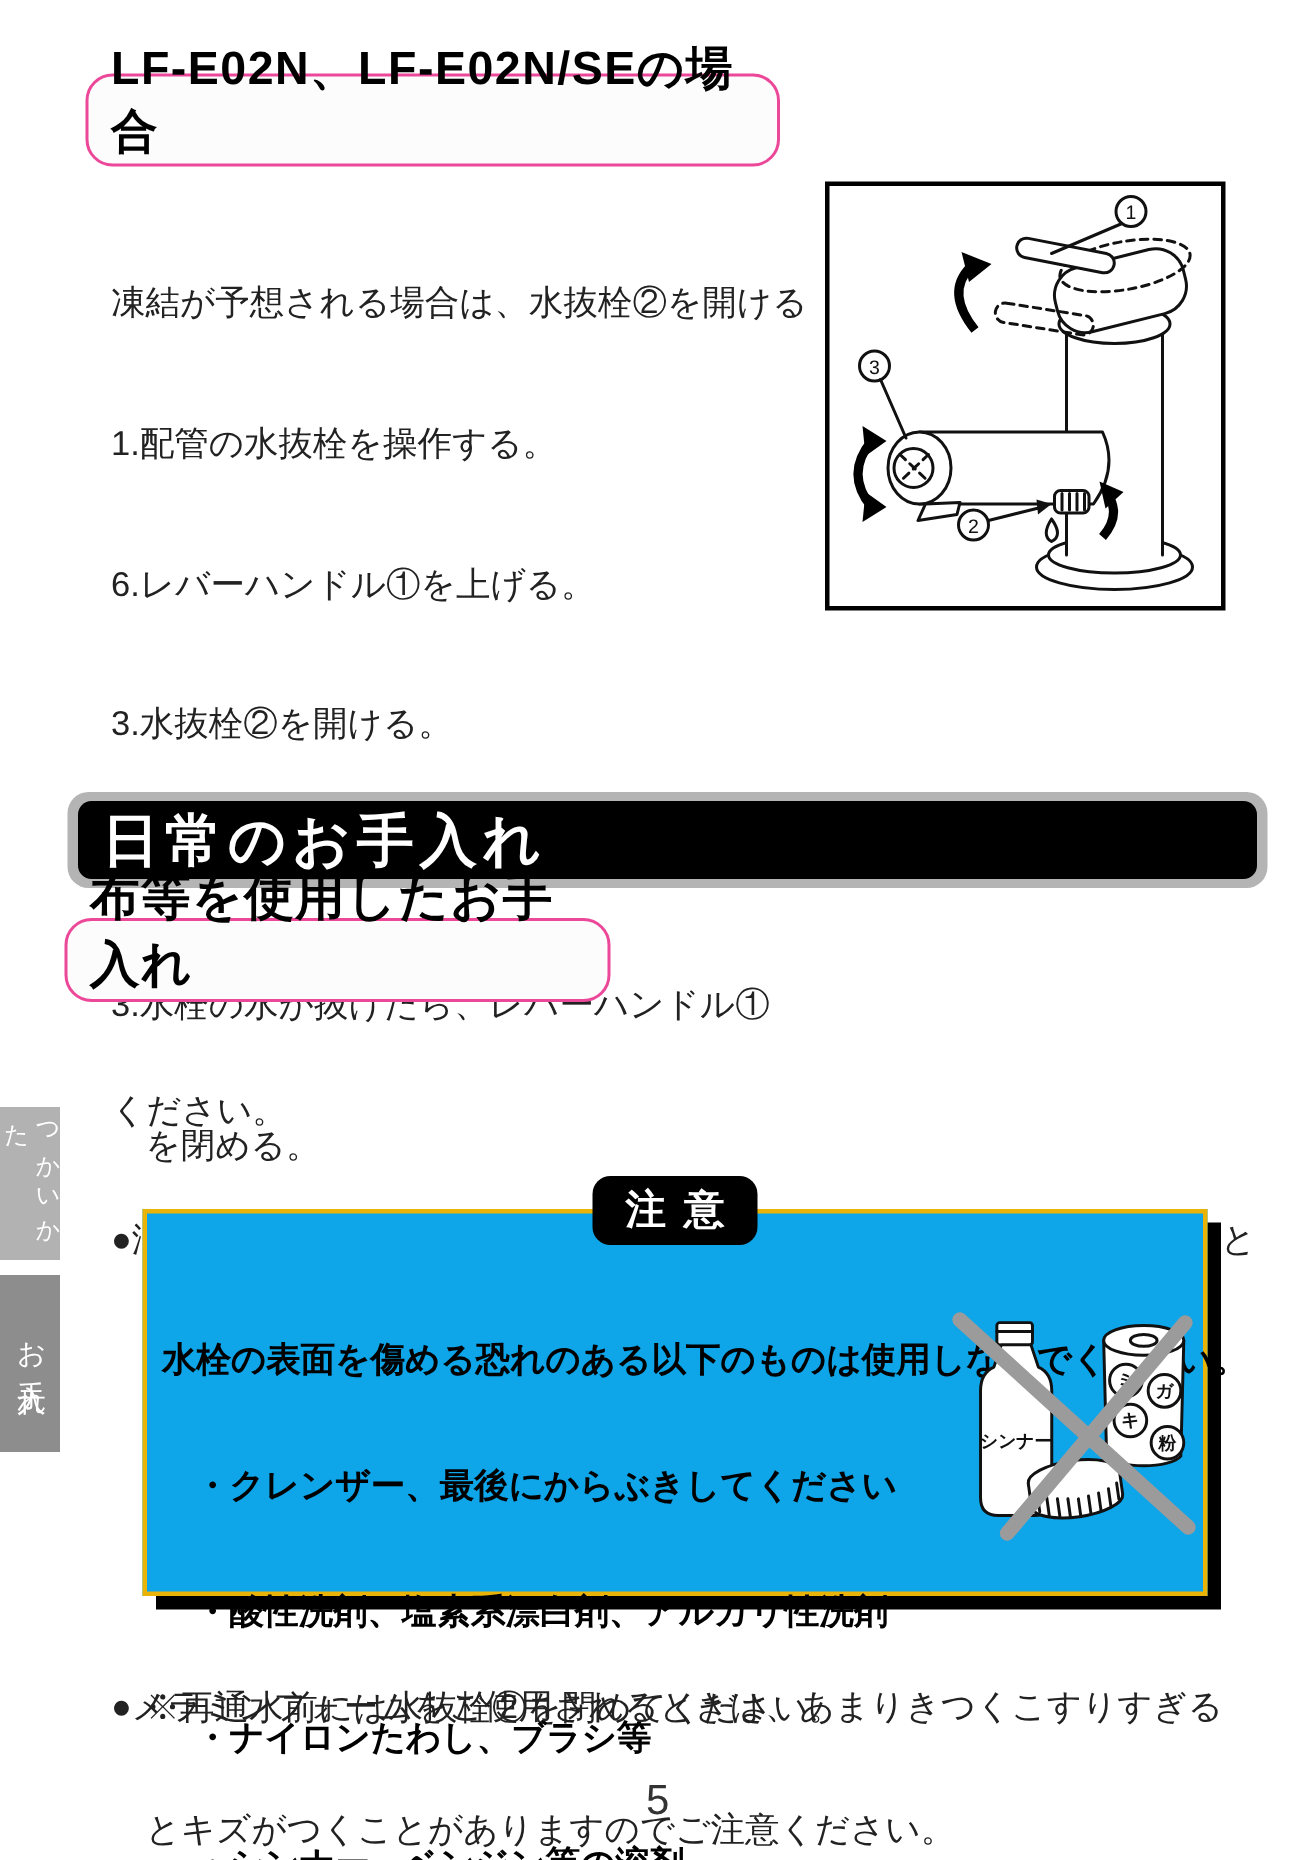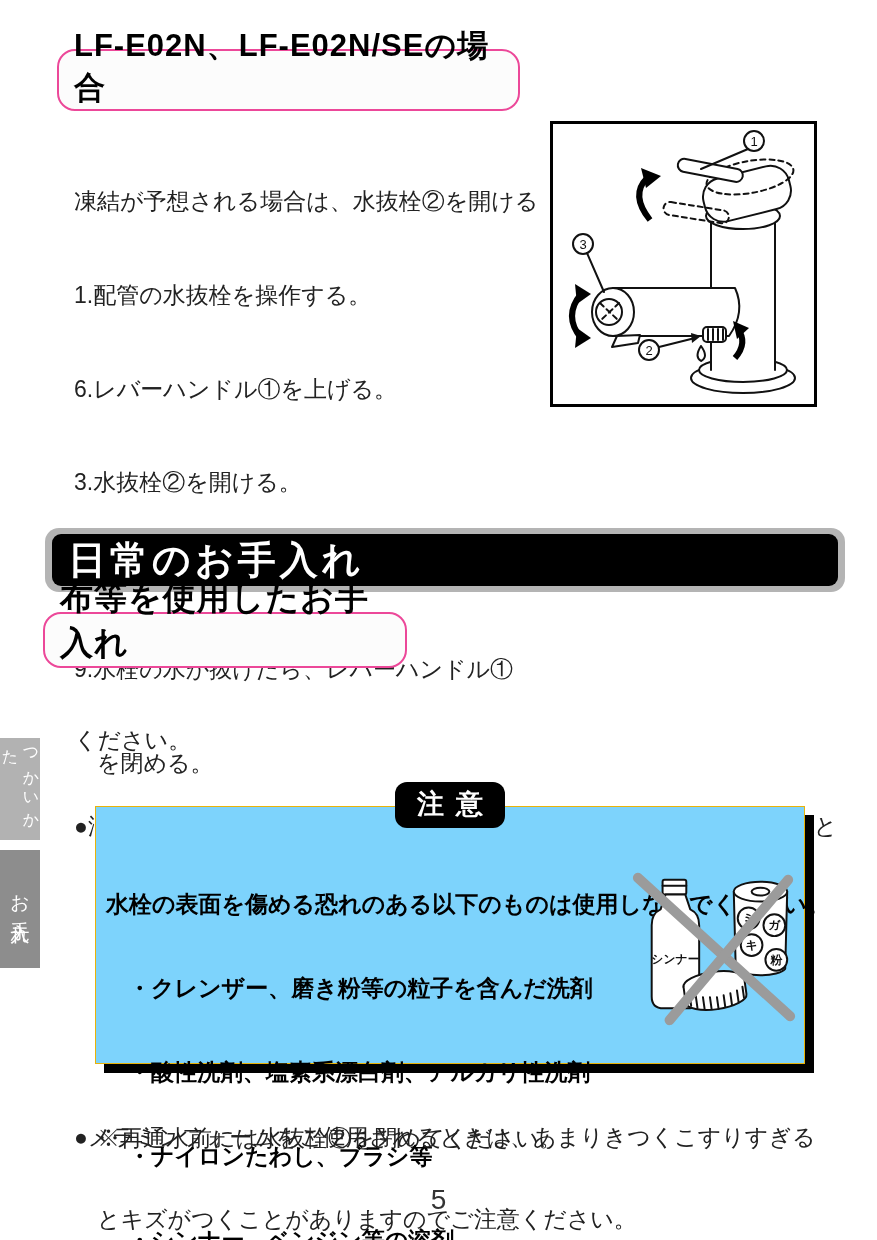--- a/index.html
+++ b/index.html
@@ -36,21 +36,21 @@
   
   .fig1{
     position:absolute;left:550px;top:121px;width:267px;height:286px;
     border:3px solid #000;box-sizing:border-box;background:#fff;
   }
   .fig1 svg{width:100%;height:100%;display:block;}
 
   
   .caution{
     position:absolute;left:95px;top:806px;width:710px;height:258px;
-    border:1px solid #eab308;background:#7dd3fc;box-sizing:border-box;
+    border:3px solid #eab308;background:#0ea5e9;box-sizing:border-box;
     box-shadow:9px 9px 0 #000;
   }
   .badge{
     position:absolute;left:50%;top:-25px;transform:translateX(-50%);
     background:#000;color:#fff;font-weight:bold;font-size:27px;
     letter-spacing:12px;padding:4px 10px 6px 22px;border-radius:12px;white-space:nowrap;
   }
   .caution-body{position:absolute;left:10px;top:28px;white-space:pre;font-size:23px;color:#000;}
   .c-head{font-weight:bold;line-height:30px;}
   .c-item{font-weight:bold;line-height:30px;padding-left:22px;}
@@ -87,21 +87,21 @@
   <div class="hbox" id="h-freeze">
     <span>LF-E02N、LF-E02N/SEの場合</span>
   </div>
 
   <div class="textblock" id="intro-block">
     <div>凍結が予想される場合は、水抜栓②を開ける</div>
     <div>1.配管の水抜栓を操作する。</div>
     <div>6.レバーハンドル①を上げる。</div>
     <div>3.水抜栓②を開ける。</div>
     <div>4.エコダイヤル③を２～３回左右に回す。</div>
-    <div>9.水栓の水が抜けたら、レバーハンドル①</div>
+    <div>3.水栓の水が抜けたら、レバーハンドル①</div>
     <div>　を閉める。</div>
     <div>　※開けたまま放置するとレバーハンドル</div>
     <div>　　①を閉止できなくなることがあります。</div>
     <div>　　無理な操作をせず通水または自然解凍してください。</div>
     <div>　※再通水前には水抜栓②を閉めてください。</div>
   </div>
 
   <div class="fig1">
     <svg viewBox="0 0 261 280">
 
@@ -176,21 +176,21 @@
   <div class="textblock" id="para-block">
     <div>ください。</div>
     <div>●汚れは、乾いた柔らかい布でふきとってください。それでも落ちないと</div>
     <div>　きは、水ぶきし、最後にからぶきしてください。</div>
   </div>
 
   <div class="caution">
     <div class="badge">注意</div>
     <div class="caution-body">
       <div class="c-head">水栓の表面を傷める恐れのある以下のものは使用しないでください。</div>
-      <div class="c-item">・クレンザー、磨き粉等の粒子を含んだ洗剤</div>
+      <div class="c-item">・クレンザー、最後にからぶきしてください</div>
       <div class="c-item">・酸性洗剤、塩素系漂白剤、アルカリ性洗剤</div>
       <div class="c-item">・ナイロンたわし、ブラシ等</div>
       <div class="c-item">・シンナー、ベンジン等の溶剤</div>
       
       
     </div>
 
     <div class="fig2">
       <svg viewBox="0 0 182 172">
 

